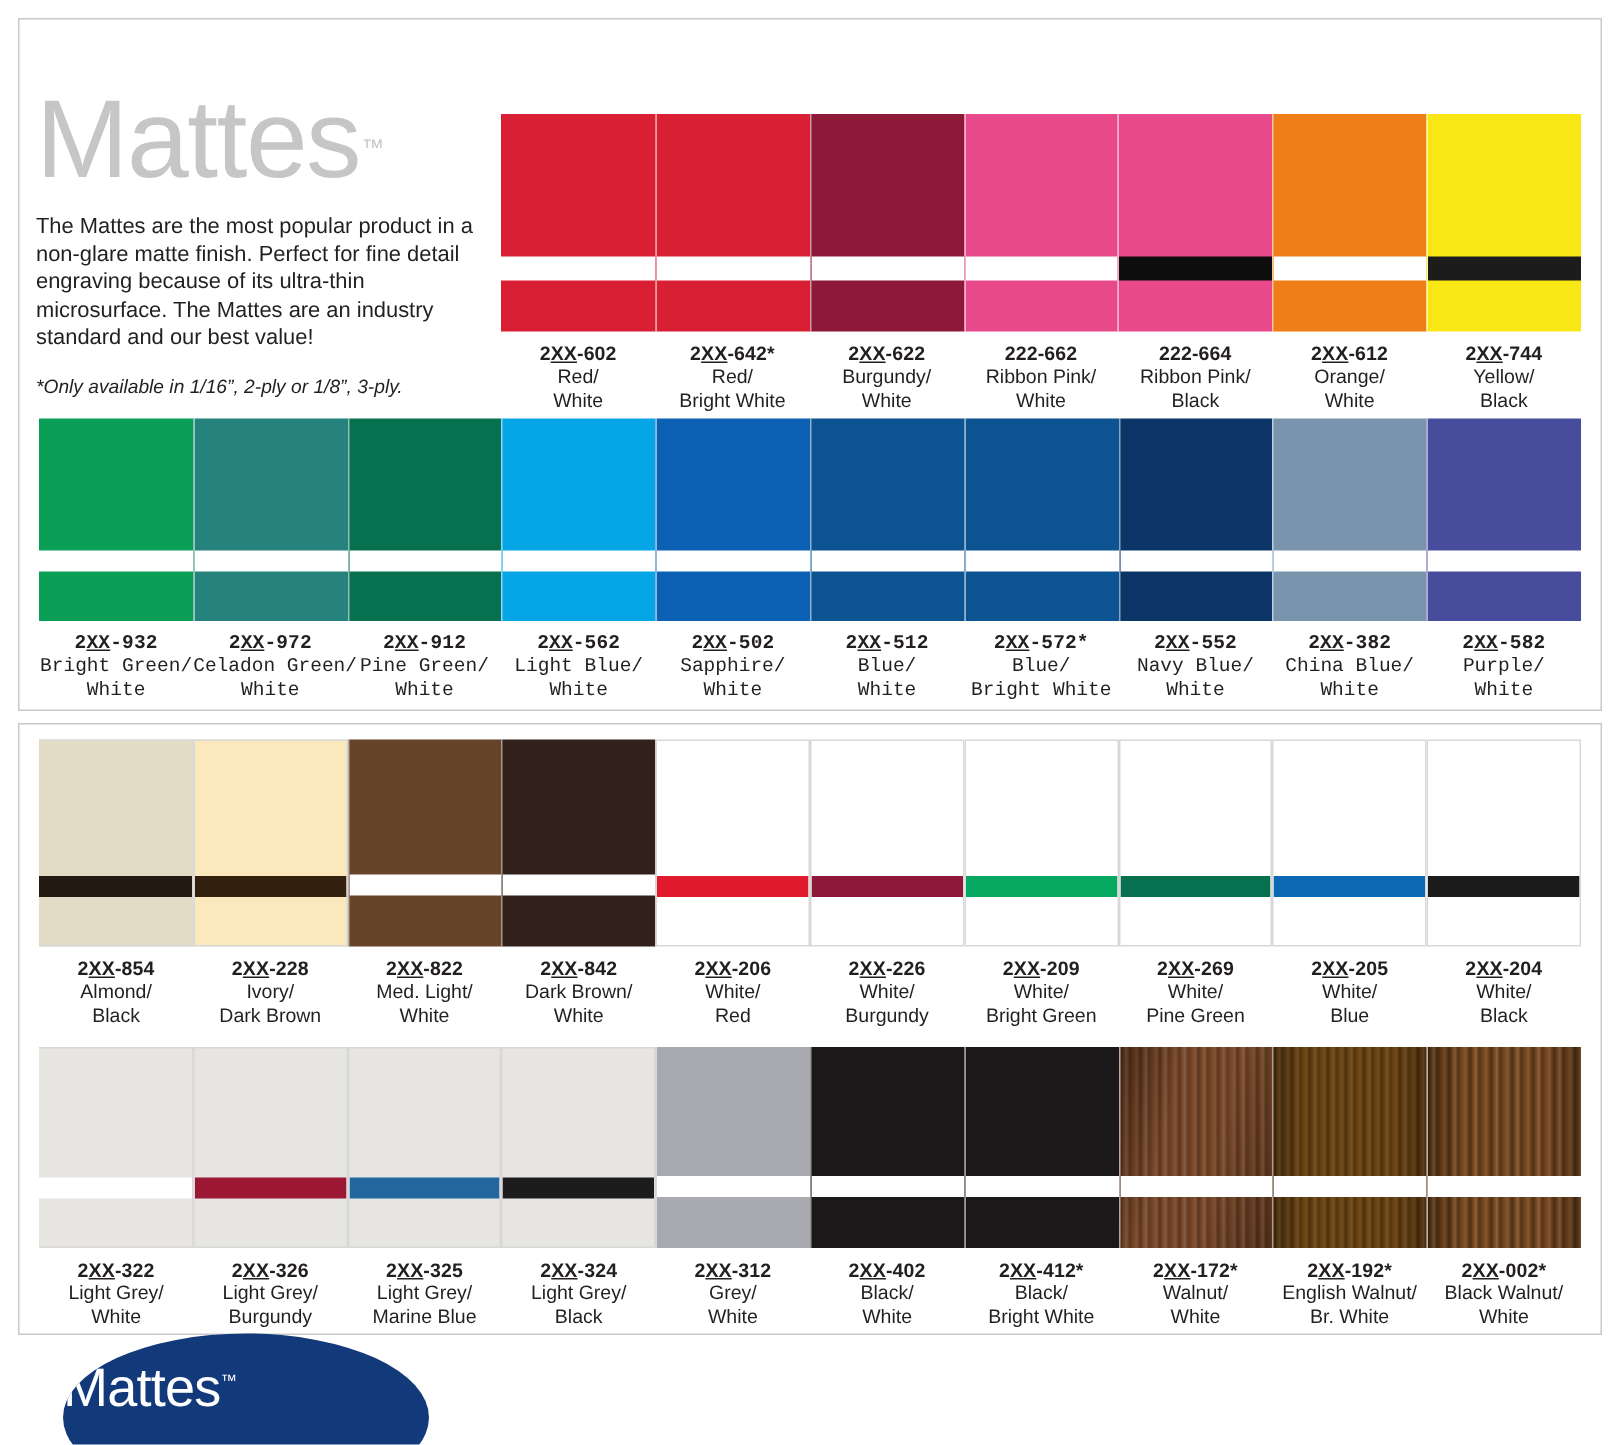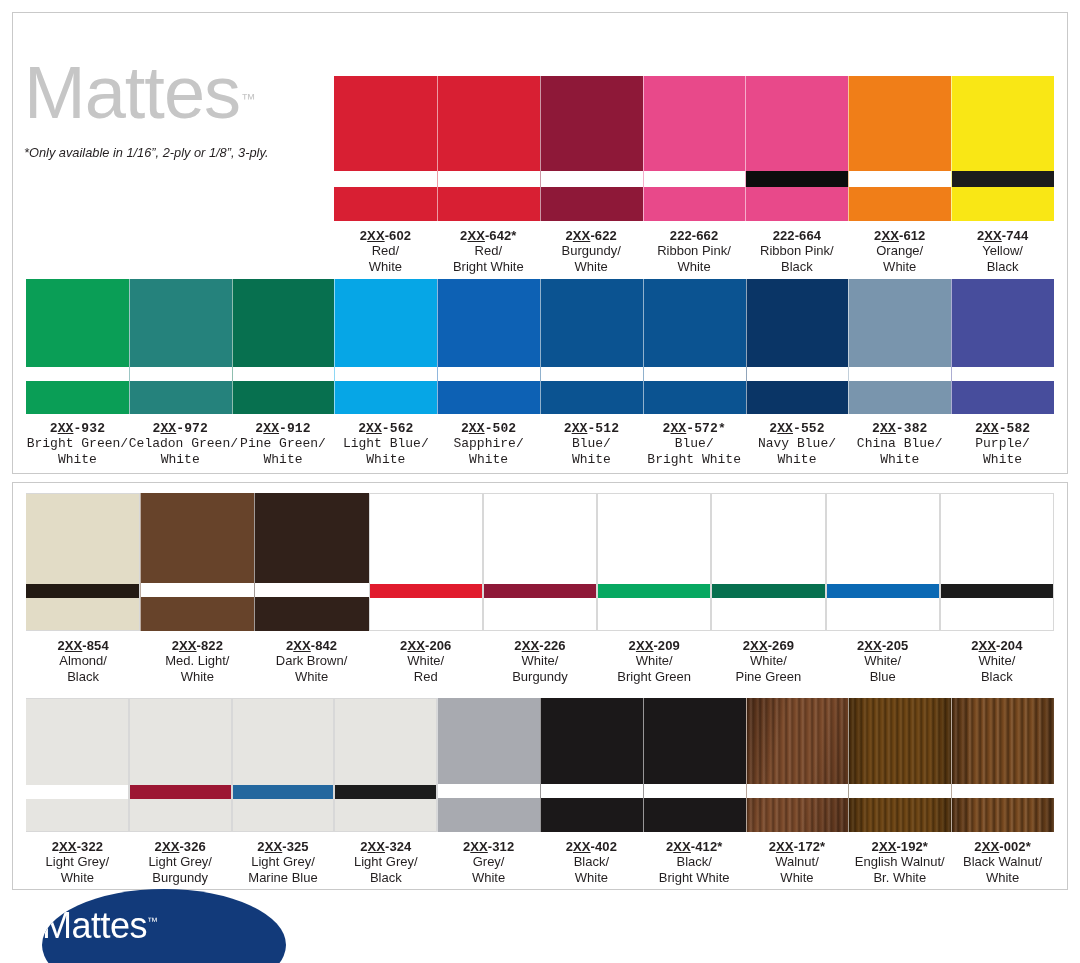--- a/index.html
+++ b/index.html
@@ -210,20 +210,21 @@
 <div id="page">
 
   <div class="panel" id="panel-top"></div>
   <div class="panel" id="panel-bottom"></div>
 
   <div id="header-block">
     <div id="brand-wordmark" style="color: rgb(198, 198, 198);">
       <span>Mattes</span>
       <span id="brand-tm">™</span>
     </div>
+    <div id="intro-copy">The Mattes are the most popular product in a non-glare matte finish. Perfect for fine detail engraving because of its ultra-thin microsurface. The Mattes are an industry standard and our best value!</div>
     <div id="footnote-copy">*Only available in 1/16”, 2-ply or 1/8”, 3-ply.</div>
   </div>
 
   <div class="swatch-row" id="row-1">
       <div class="swatch">
         <div class="chip" style="--face: #d81f33;">
           <div class="chip-core" style="--core: #ffffff;"></div>
         </div>
         <div class="label">
           <div class="label-code">2<span class="u">XX</span>-602</div>
@@ -396,20 +397,30 @@
     </div>
   <div class="swatch-row" id="row-3">
       <div class="swatch">
         <div class="chip outlined" style="--face: #e2dcc6;">
           <div class="chip-core" style="--core: #231a13;"></div>
         </div>
         <div class="label">
           <div class="label-code">2<span class="u">XX</span>-854</div>
           <div class="label-name">Almond/</div>
           <div class="label-name">Black</div>
+        </div>
+      </div>
+      <div class="swatch">
+        <div class="chip outlined nl" style="--face: #fbe8bc;">
+          <div class="chip-core" style="--core: #33200f;"></div>
+        </div>
+        <div class="label">
+          <div class="label-code">2<span class="u">XX</span>-228</div>
+          <div class="label-name">Ivory/</div>
+          <div class="label-name">Dark Brown</div>
         </div>
       </div>
       <div class="swatch">
         <div class="chip" style="--face: #67432a;">
           <div class="chip-core" style="--core: #ffffff;"></div>
         </div>
         <div class="label">
           <div class="label-code">2<span class="u">XX</span>-822</div>
           <div class="label-name">Med. Light/</div>
           <div class="label-name">White</div>

